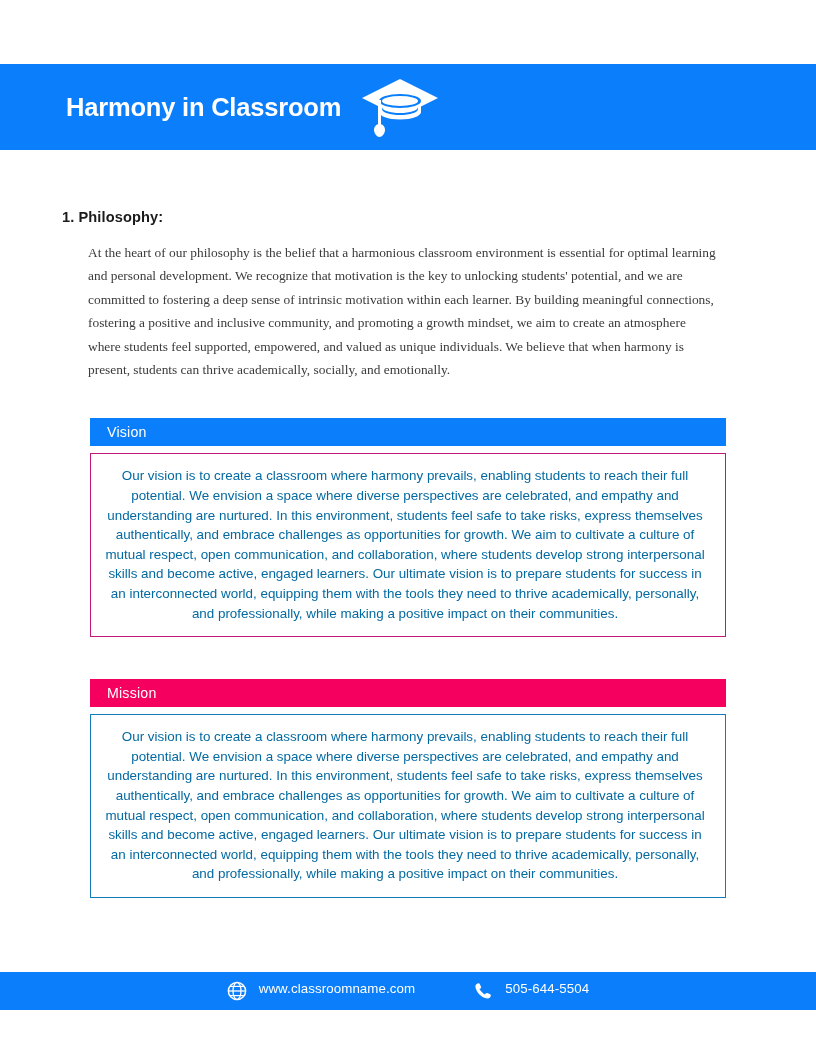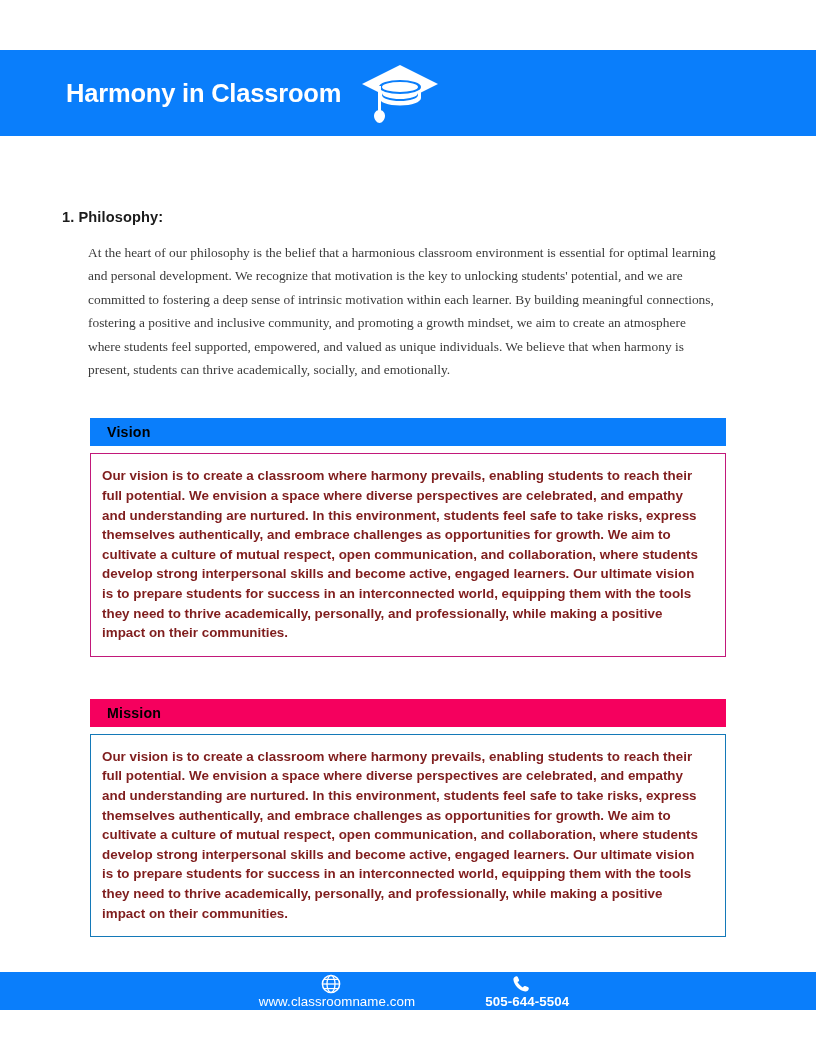--- a/index.html
+++ b/index.html
@@ -13,21 +13,21 @@
     height: 1056px;
     position: relative;
     font-family: "Liberation Sans", sans-serif;
     overflow: hidden;
   }
 
   
   .header-band {
     position: absolute;
     left: 0;
-    top: 50px;
+    top: 64px;
     width: 816px;
     height: 86px;
     background: #0a7efb;
     display: flex;
     align-items: center;
   }
   .header-title {
     margin-left: 66px;
     color: #ffffff;
     font-size: 25.5px;
@@ -87,61 +87,60 @@
     height: 28px;
     display: flex;
     align-items: center;
     padding-left: 17px;
     box-sizing: border-box;
   }
   .callout-header-vision { background: #0a7efb; }
   .callout-header-mission { background: #f5005e; }
 
   .callout-header-label {
-    color: #000000;
+    color: #ffffff;
     font-size: 14.2px;
-    font-weight: bold;
+    font-weight: normal;
     letter-spacing: 0.2px;
   }
 
   .callout-body {
     margin-top: 7px;
     box-sizing: border-box;
     padding: 12px 17px 13px 11px;
     background: #ffffff;
   }
   .callout-body-vision { border: 1px solid #c2187a; }
   .callout-body-mission { border: 1px solid #1479b8; }
 
   .callout-text {
     font-size: 13.4px;
     line-height: 19.6px;
-    font-weight: bold;
-    color: #7f1d1d;
+    font-weight: normal;
+    color: #0369a1;
+    text-align: center;
   }
 
   
   .footer-band {
     position: absolute;
     left: 0;
     top: 972px;
     width: 816px;
     height: 38px;
     background: #0a7efb;
     display: flex;
     align-items: center;
     justify-content: center;
   }
   .footer-item {
     display: flex;
-    align-items: center;
     white-space: nowrap;
-    flex-direction: column;
-  }
-  .footer-item + .footer-item { margin-left: 58px; font-weight: bold; }
+  }
+  .footer-item + .footer-item { margin-left: 58px; }
   .footer-icon {
     width: 20px;
     height: 20px;
     display: block;
     flex: 0 0 auto;
   }
   .footer-text {
     margin-left: 12px;
     color: #ffffff;
     font-size: 13.3px;

